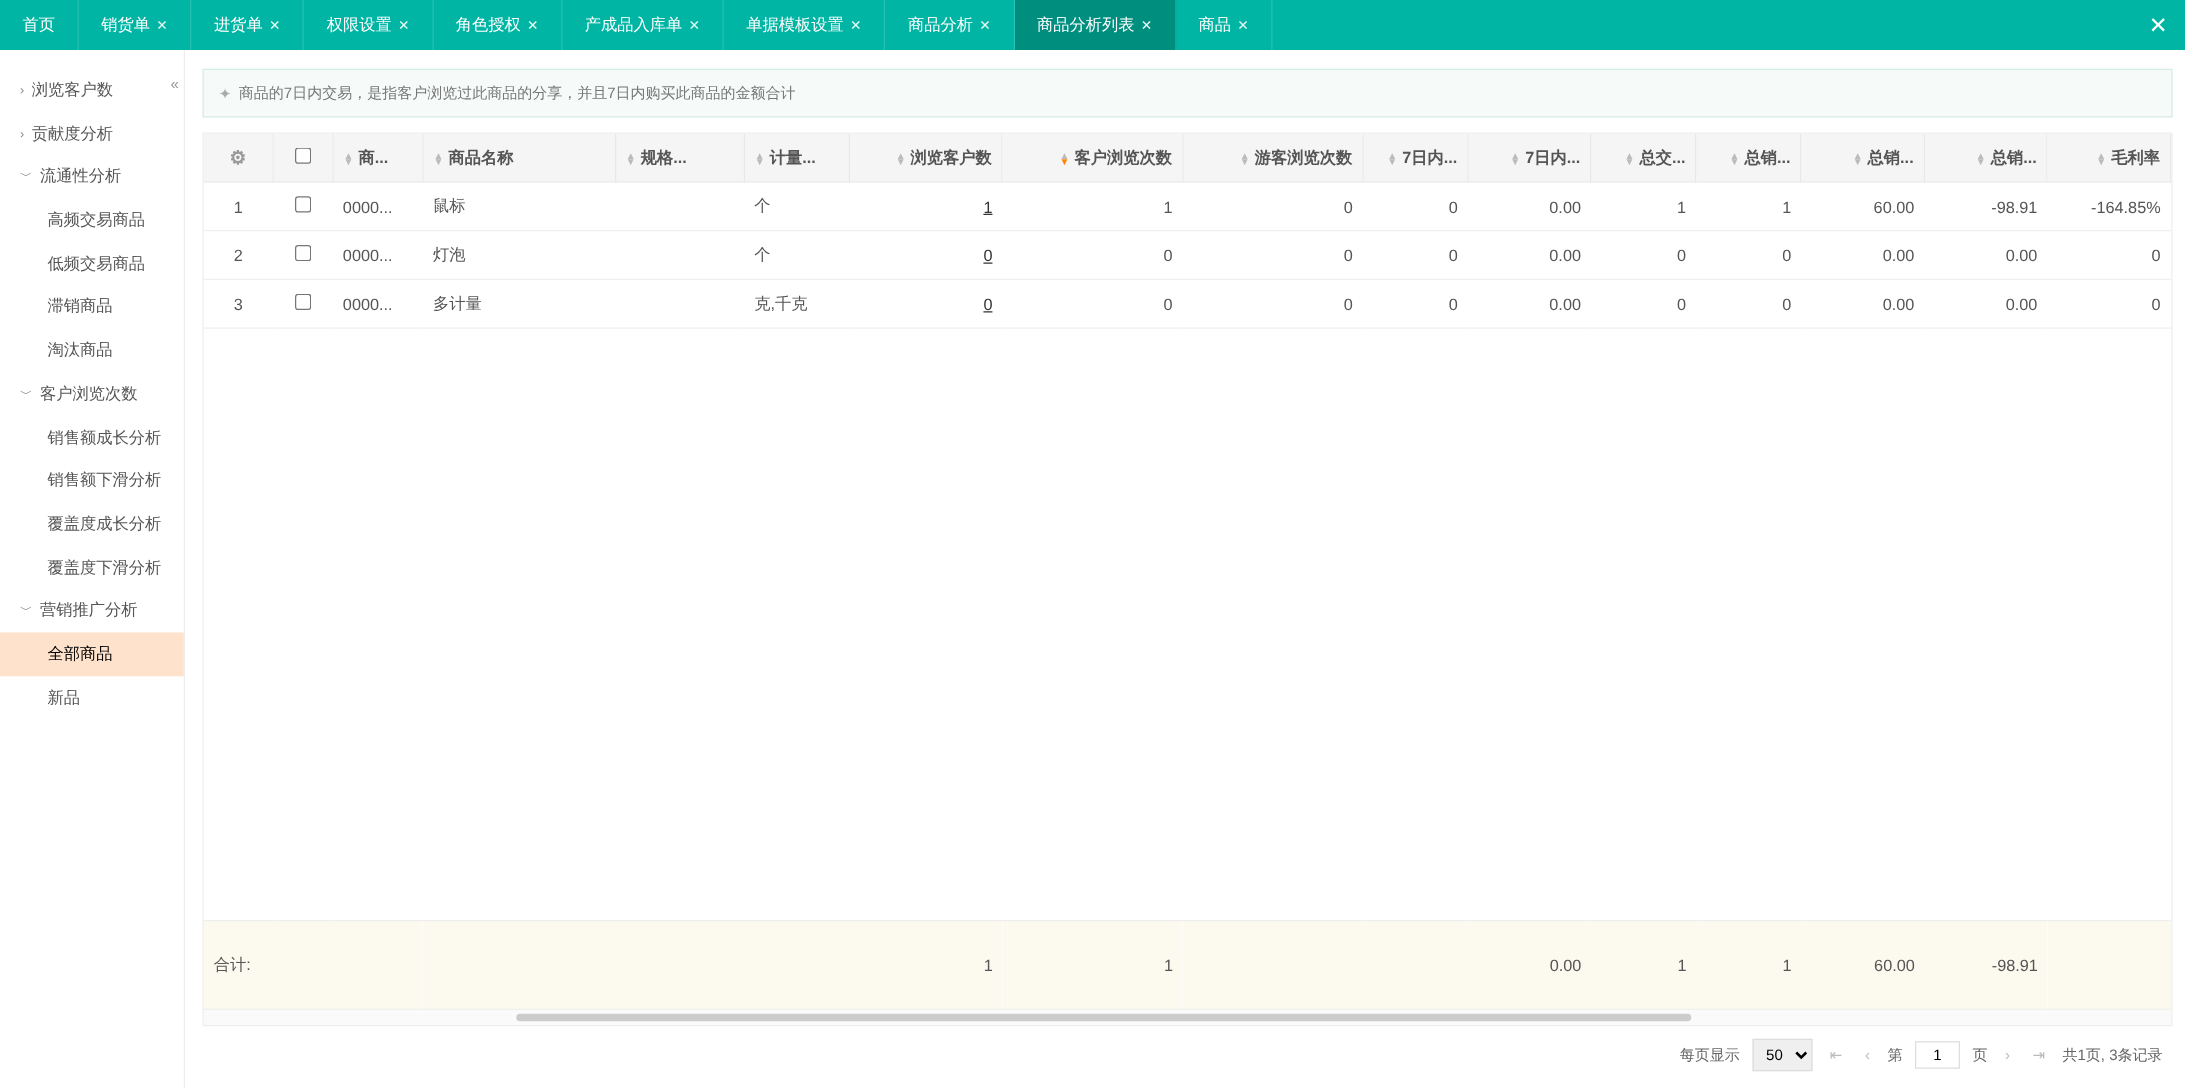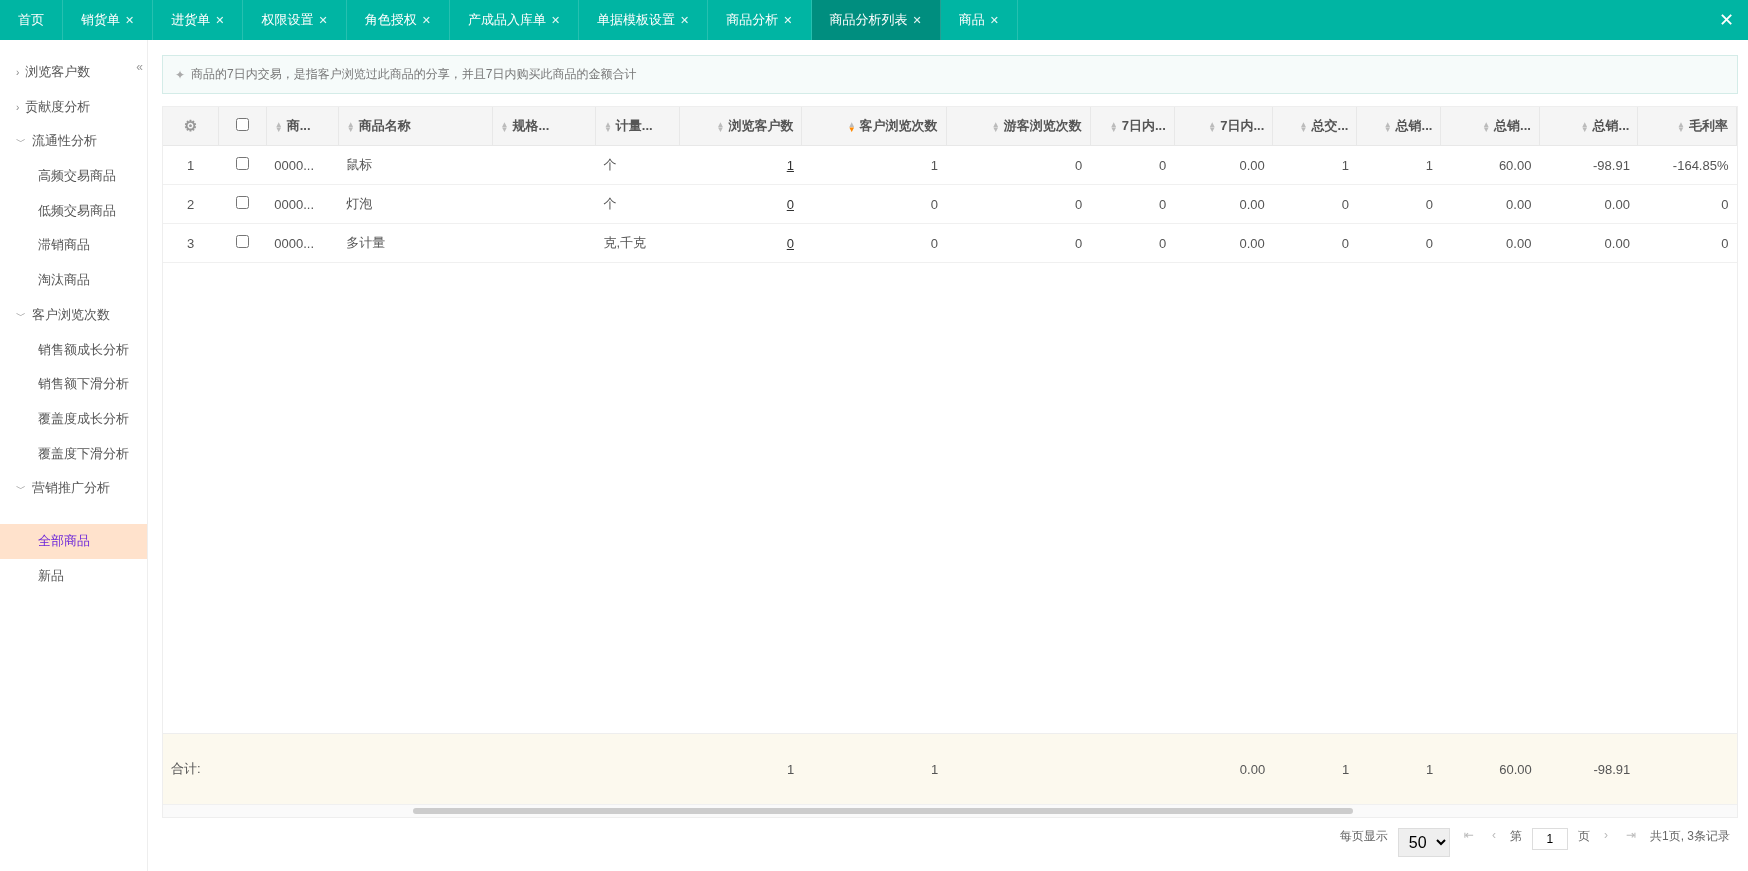--- a/index.html
+++ b/index.html
@@ -11,21 +11,21 @@
     .top-tab .close-x { margin-left: 5px; font-size: 11px; opacity: 0.9; }
     .top-close-all { margin-left: auto; padding: 0 14px; color: #fff; cursor: pointer; font-size: 18px; height: 40px; display:flex; align-items:center; }
     
     .main-area { display: flex; height: calc(871px - 40px); }
     
     .sidebar { width: 148px; border-right: 1px solid #eee; background: #fff; position: relative; padding-top: 15px; }
     .collapse-btn { position: absolute; right: 4px; top: 20px; color: #999; cursor: pointer; font-size: 12px; }
     .side-group { padding: 5px 10px 5px 16px; cursor: pointer; display: flex; align-items: center; color: #555; line-height: 1.9; }
     .side-group .chev { margin-right: 6px; font-size: 10px; color: #888; }
     .side-leaf { padding: 5px 10px 5px 38px; cursor: pointer; color: #555; line-height: 1.9; }
-    .side-leaf.active { background: #ffe2cc; color: #6d28d9; margin-top: 18px; }
+    .side-leaf.active { background: #ffe2cc; color: #000000; }
 
     .content { flex: 1; padding: 15px 10px 10px 14px; display: flex; flex-direction: column; }
     .header-row { display: flex; align-items: center; margin-bottom: 14px; }
     .page-title { font-size: 18px; font-weight: 600; color: #333; margin-right: 8px; }
     .period-badge { border: 1px solid #00b5a3; color: #00b5a3; font-size: 12px; padding: 2px 6px; border-radius: 3px; margin-right: 10px; }
     .search-input { border: none; border-bottom: 1px solid transparent; outline: none; padding: 5px 4px; width: 180px; font-size: 13px; color: #666; }
     .search-input::placeholder { color: #bbb; }
     .search-icon { color: #ff8800; margin-left: 6px; font-size: 15px; }
     .header-actions { margin-left: auto; display: flex; gap: 14px; }
     .header-action { color: #666; cursor: pointer; font-size: 13px; display: flex; align-items: center; gap: 3px; }
@@ -46,22 +46,22 @@
     .sort-icons .down.on { color: #ff8800; }
     .gear { color: #999; font-size: 15px; }
     input[type="checkbox"] { cursor: pointer; }
     
     .totals-row { background: #fcf9ee; border-top: 1px solid #eee; }
     .totals-row td { padding: 26px 8px; color: #555; font-size: 13px; }
 
     .hscroll { height: 12px; background: #fafafa; position: relative; }
     .hscroll-thumb { position: absolute; left: 250px; width: 940px; top: 3px; height: 6px; background: #ccc; border-radius: 3px; }
 
-    .pager-row { display: flex; align-items: flex-start; justify-content: flex-end; gap: 10px; padding: 10px 8px 4px; color: #666; font-size: 12px; }
-    .pager-row select { border: 1px solid #ddd; padding: 4px 6px; font-size: 16px; }
+    .pager-row { display: flex; align-items: center; justify-content: flex-end; gap: 10px; padding: 10px 8px 4px; color: #666; font-size: 12px; }
+    .pager-row select { border: 1px solid #ddd; padding: 4px 6px; font-size: 12px; }
     .pager-row .pbtn { color: #bbb; cursor: pointer; padding: 0 4px; }
     .pager-row input { width: 36px; border: 1px solid #ddd; text-align: center; padding: 3px 2px; font-size: 12px; }
     
     
     .c-idx{width:46px}.c-chk{width:40px}.c-code{width:60px}.c-name{width:128px}.c-spec{width:86px}.c-unit{width:70px}
     .c-vcust{width:102px}.c-cviews{width:120px}.c-gviews{width:120px}.c-7ds{width:70px}.c-7da{width:82px}
     .c-ttx{width:70px}.c-tcnt{width:70px}.c-tamt{width:82px}.c-tprofit{width:82px}.c-margin{width:82px}
   </style>
 </head>
 <body>

